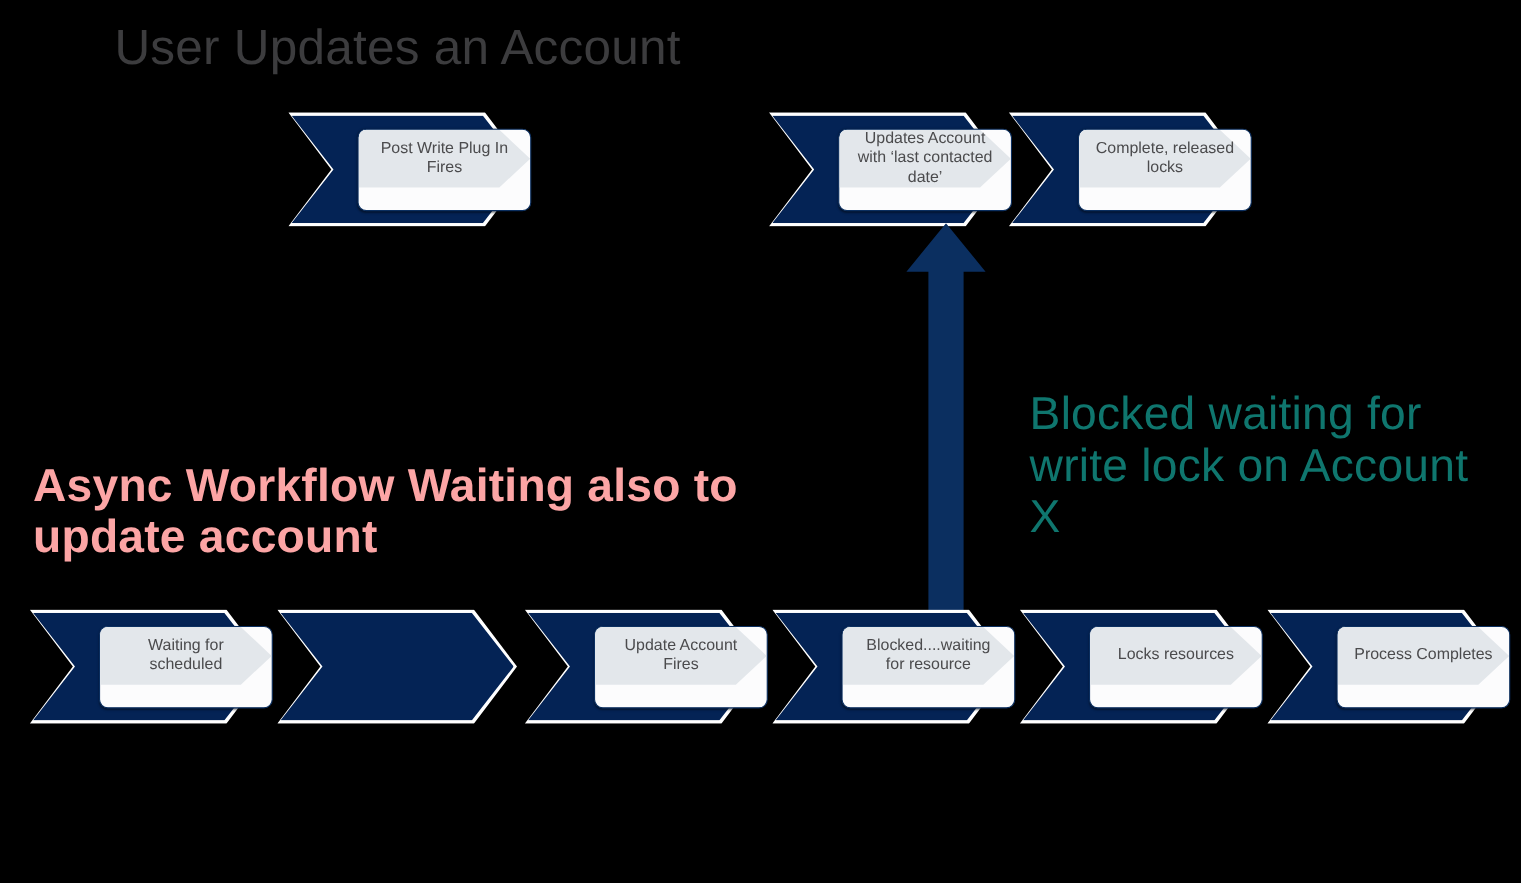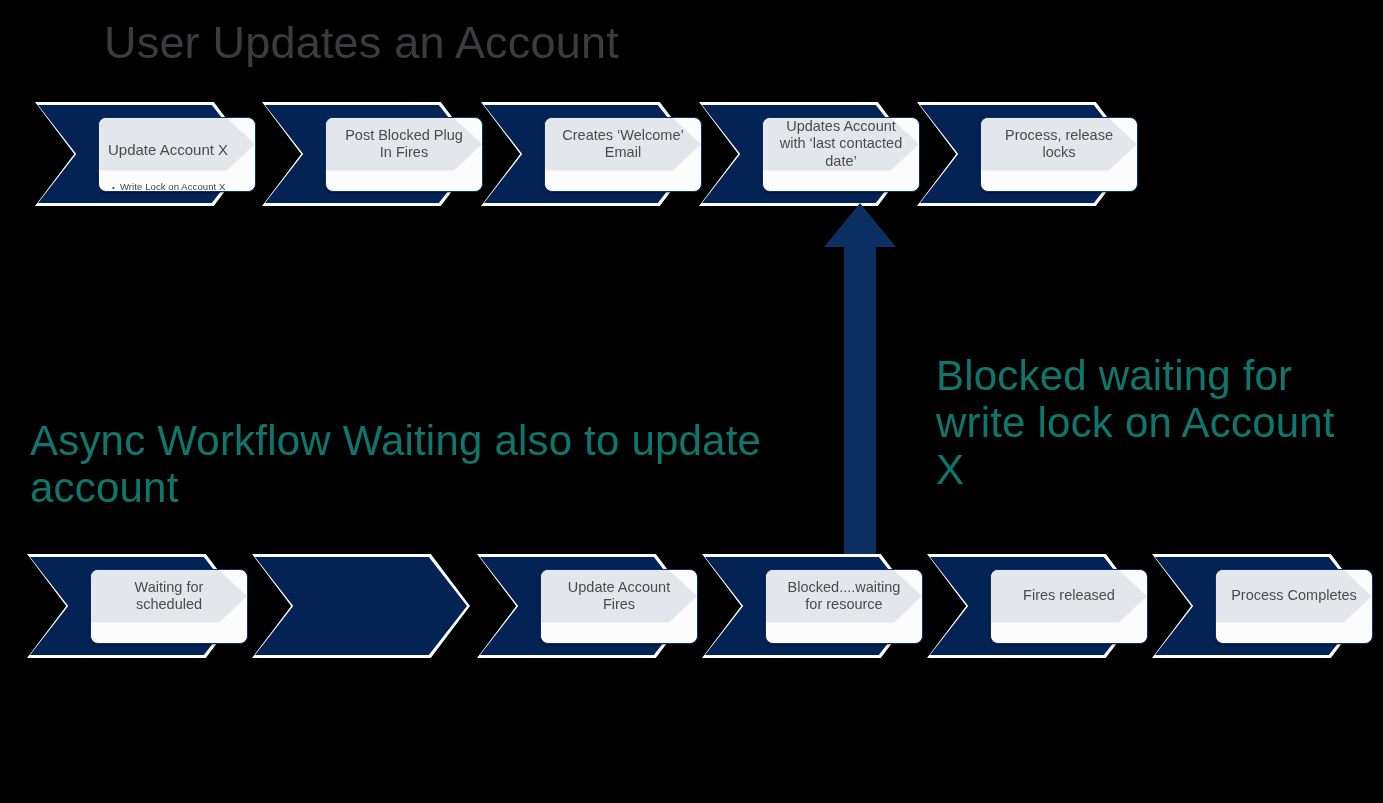--- a/index.html
+++ b/index.html
@@ -38,21 +38,22 @@
     left: 104px;
     top: 18px;
     font-size: 45px;
     color: #3c3c3e;
   }
   #label-async-workflow {
     left: 30px;
     top: 417px;
     font-size: 42px;
     width: 760px;
-    color: #0f766e;
+    color: #fca5a5;
+    font-weight: bold;
   }
   #label-blocked-waiting {
     left: 936px;
     top: 352px;
     font-size: 42px;
     width: 400px;
     color: #0f766e;
   }
 
   
@@ -188,65 +189,46 @@
 </style>
 </head>
 <body>
 
 <div id="stage">
 
   <div class="heading" id="title-user-updates">User Updates an Account</div>
 
   <div class="row" id="row-top">
 
-    <div class="step wide" style="left:38px;">
-      <div class="chevron-outline"></div>
-      <div class="chevron"></div>
-      <div class="card titled">
-        <div class="card-band"></div>
-        <div class="card-text">
-          <span class="card-title">Update Account X</span>
-          <span class="card-bullet">Write  Lock on Account  X</span>
-        </div>
-      </div>
-    </div>
 
     <div class="step" style="left:265px;">
       <div class="chevron-outline"></div>
       <div class="chevron"></div>
       <div class="card">
         <div class="card-band"></div>
-        <div class="card-text">Post Blocked Plug In Fires</div>
-      </div>
-    </div>
-
-    <div class="step" style="left:484px;">
-      <div class="chevron-outline"></div>
-      <div class="chevron"></div>
-      <div class="card">
-        <div class="card-band"></div>
-        <div class="card-text">Creates ‘Welcome’ Email</div>
-      </div>
-    </div>
+        <div class="card-text">Post Write Plug In Fires</div>
+      </div>
+    </div>
+
 
     <div class="step" style="left:702px;padding-left:44px;">
       <div class="chevron-outline"></div>
       <div class="chevron"></div>
       <div class="card">
         <div class="card-band"></div>
         <div class="card-text">Updates Account with ‘last contacted date’</div>
       </div>
     </div>
 
     <div class="step" style="left:920px;">
       <div class="chevron-outline"></div>
       <div class="chevron"></div>
       <div class="card">
         <div class="card-band"></div>
-        <div class="card-text">Process, release locks</div>
+        <div class="card-text">Complete, released locks</div>
       </div>
     </div>
 
   </div>
 
   <div id="block-arrow">
     <svg width="80" height="360" viewBox="0 0 80 360" xmlns="http://www.w3.org/2000/svg">
       <polygon points="40,0 76,44 56,44 56,360 24,360 24,44 4,44" fill="#0b2f60"></polygon>
     </svg>
   </div>
@@ -287,21 +269,21 @@
         <div class="card-band"></div>
         <div class="card-text">Blocked....waiting for resource</div>
       </div>
     </div>
 
     <div class="step" style="left:930px;">
       <div class="chevron-outline"></div>
       <div class="chevron"></div>
       <div class="card">
         <div class="card-band"></div>
-        <div class="card-text">Fires released</div>
+        <div class="card-text">Locks resources</div>
       </div>
     </div>
 
     <div class="step" style="left:1155px;">
       <div class="chevron-outline"></div>
       <div class="chevron"></div>
       <div class="card">
         <div class="card-band"></div>
         <div class="card-text">Process Completes</div>
       </div>

